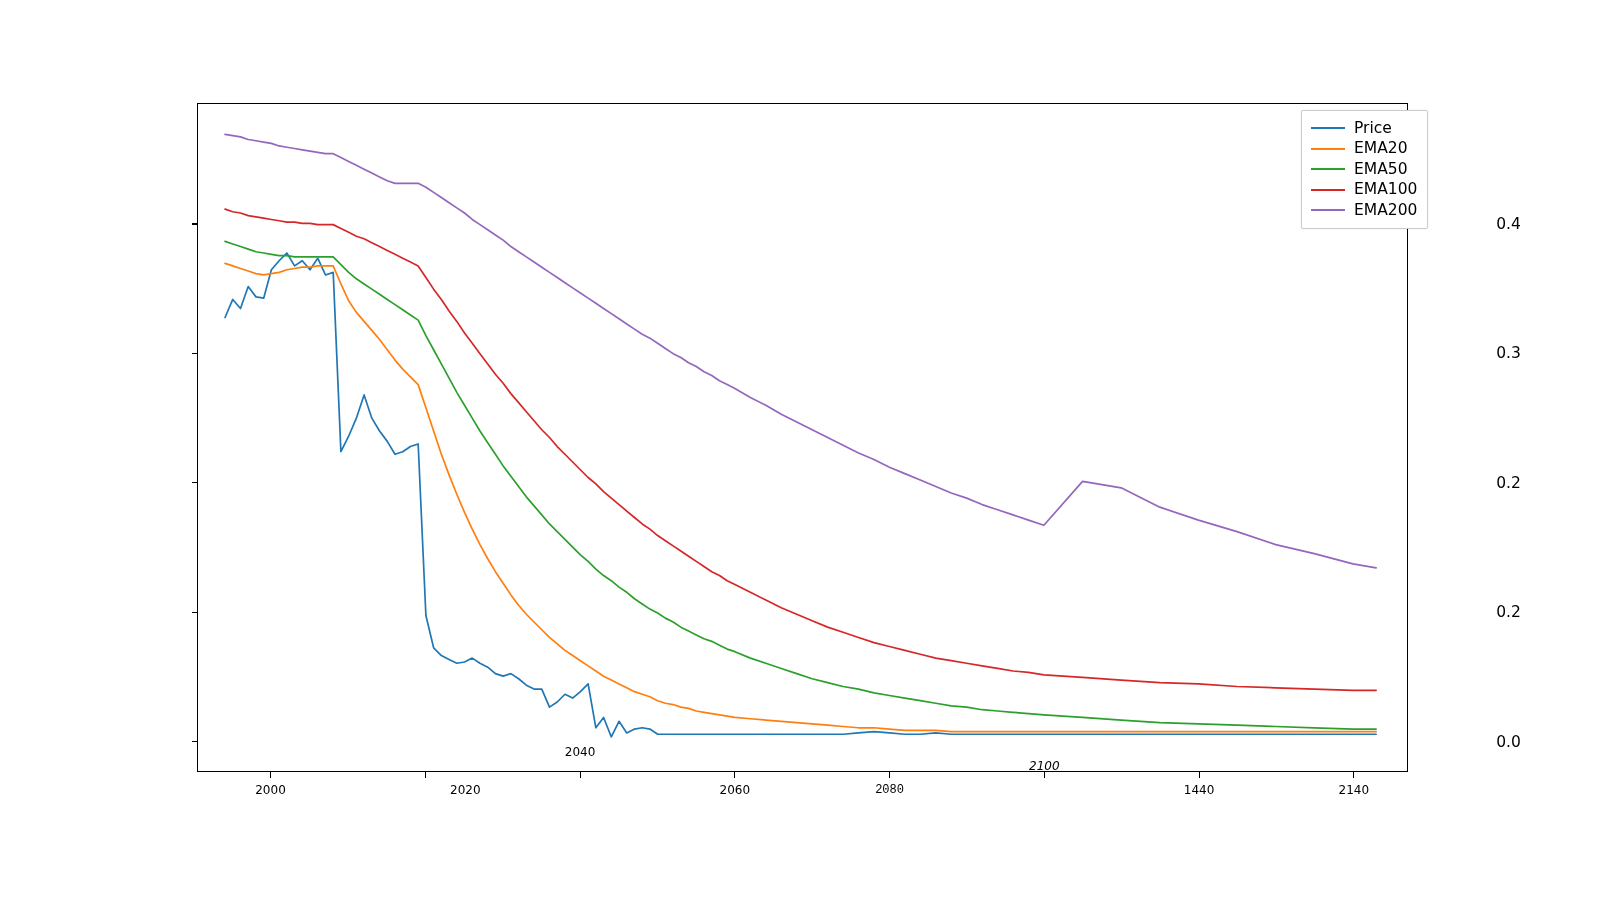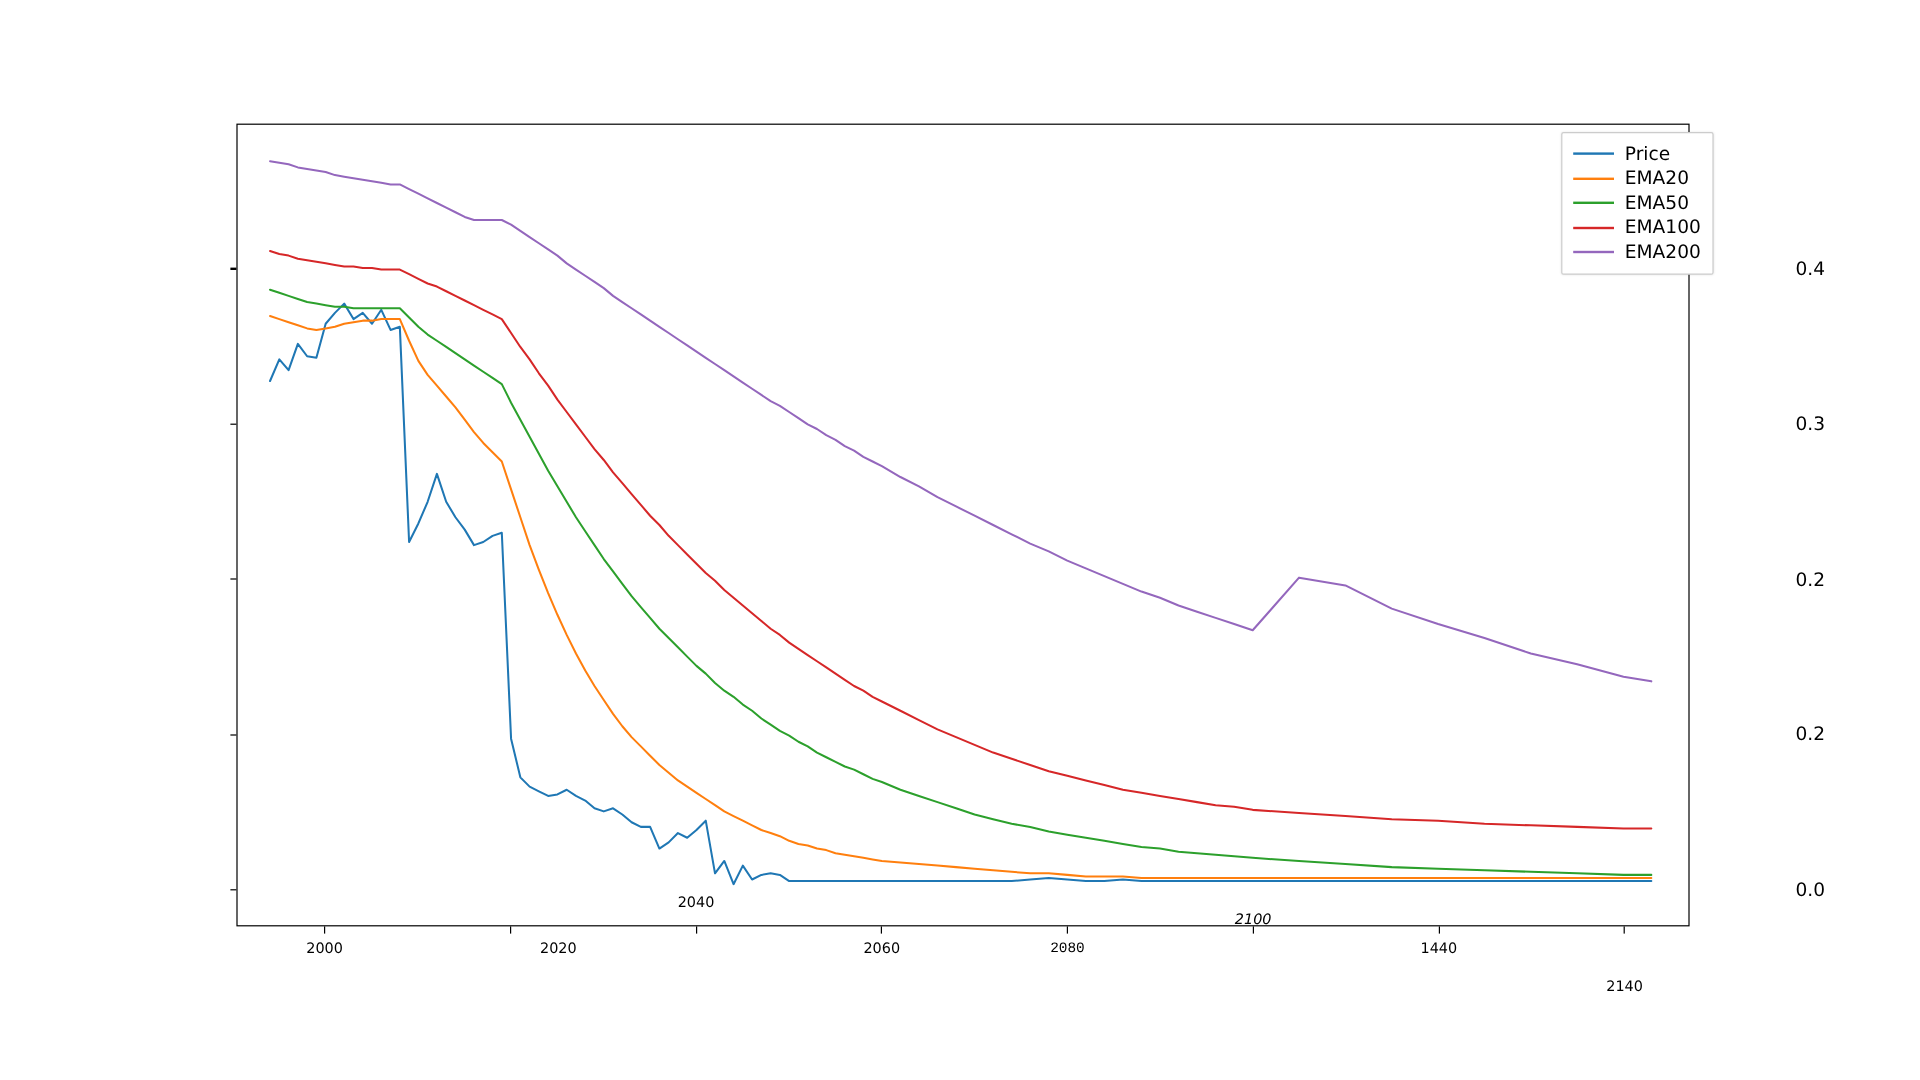--- a/index.html
+++ b/index.html
@@ -129,21 +129,21 @@
       <div class="xtick-label" style="left: 580.032px; top: 745px;">2040</div>
       <div class="xtick-mark" style="left: 579.532px; top: 772px;"></div>
       <div class="xtick-label" style="left: 734.792px; top: 783px;">2060</div>
       <div class="xtick-mark" style="left: 734.292px; top: 772px;"></div>
       <div class="xtick-label" style="left: 889.553px; top: 783px; font-family: Liberation Mono, monospace;">2080</div>
       <div class="xtick-mark" style="left: 889.053px; top: 772px;"></div>
       <div class="xtick-label" style="left: 1044.31px; top: 759px; font-style: italic;">2100</div>
       <div class="xtick-mark" style="left: 1043.81px; top: 772px;"></div>
       <div class="xtick-label" style="left: 1199.07px; top: 783px;">1440</div>
       <div class="xtick-mark" style="left: 1198.57px; top: 772px;"></div>
-      <div class="xtick-label" style="left: 1353.83px; top: 815px; text-align: center;">2140</div>
+      <div class="xtick-label" style="left: 1353.83px; top: 783px; text-align: center;">2140</div>
       <div class="xtick-mark" style="left: 1353.33px; top: 772px;"></div>
     </div>
 
   <div id="legend">
       <div class="legend-row">
         <span class="legend-swatch" style="background: rgb(31, 119, 180);"></span>
         <span class="legend-text">Price</span>
       </div>
       <div class="legend-row">
         <span class="legend-swatch" style="background: rgb(255, 127, 14);"></span>

